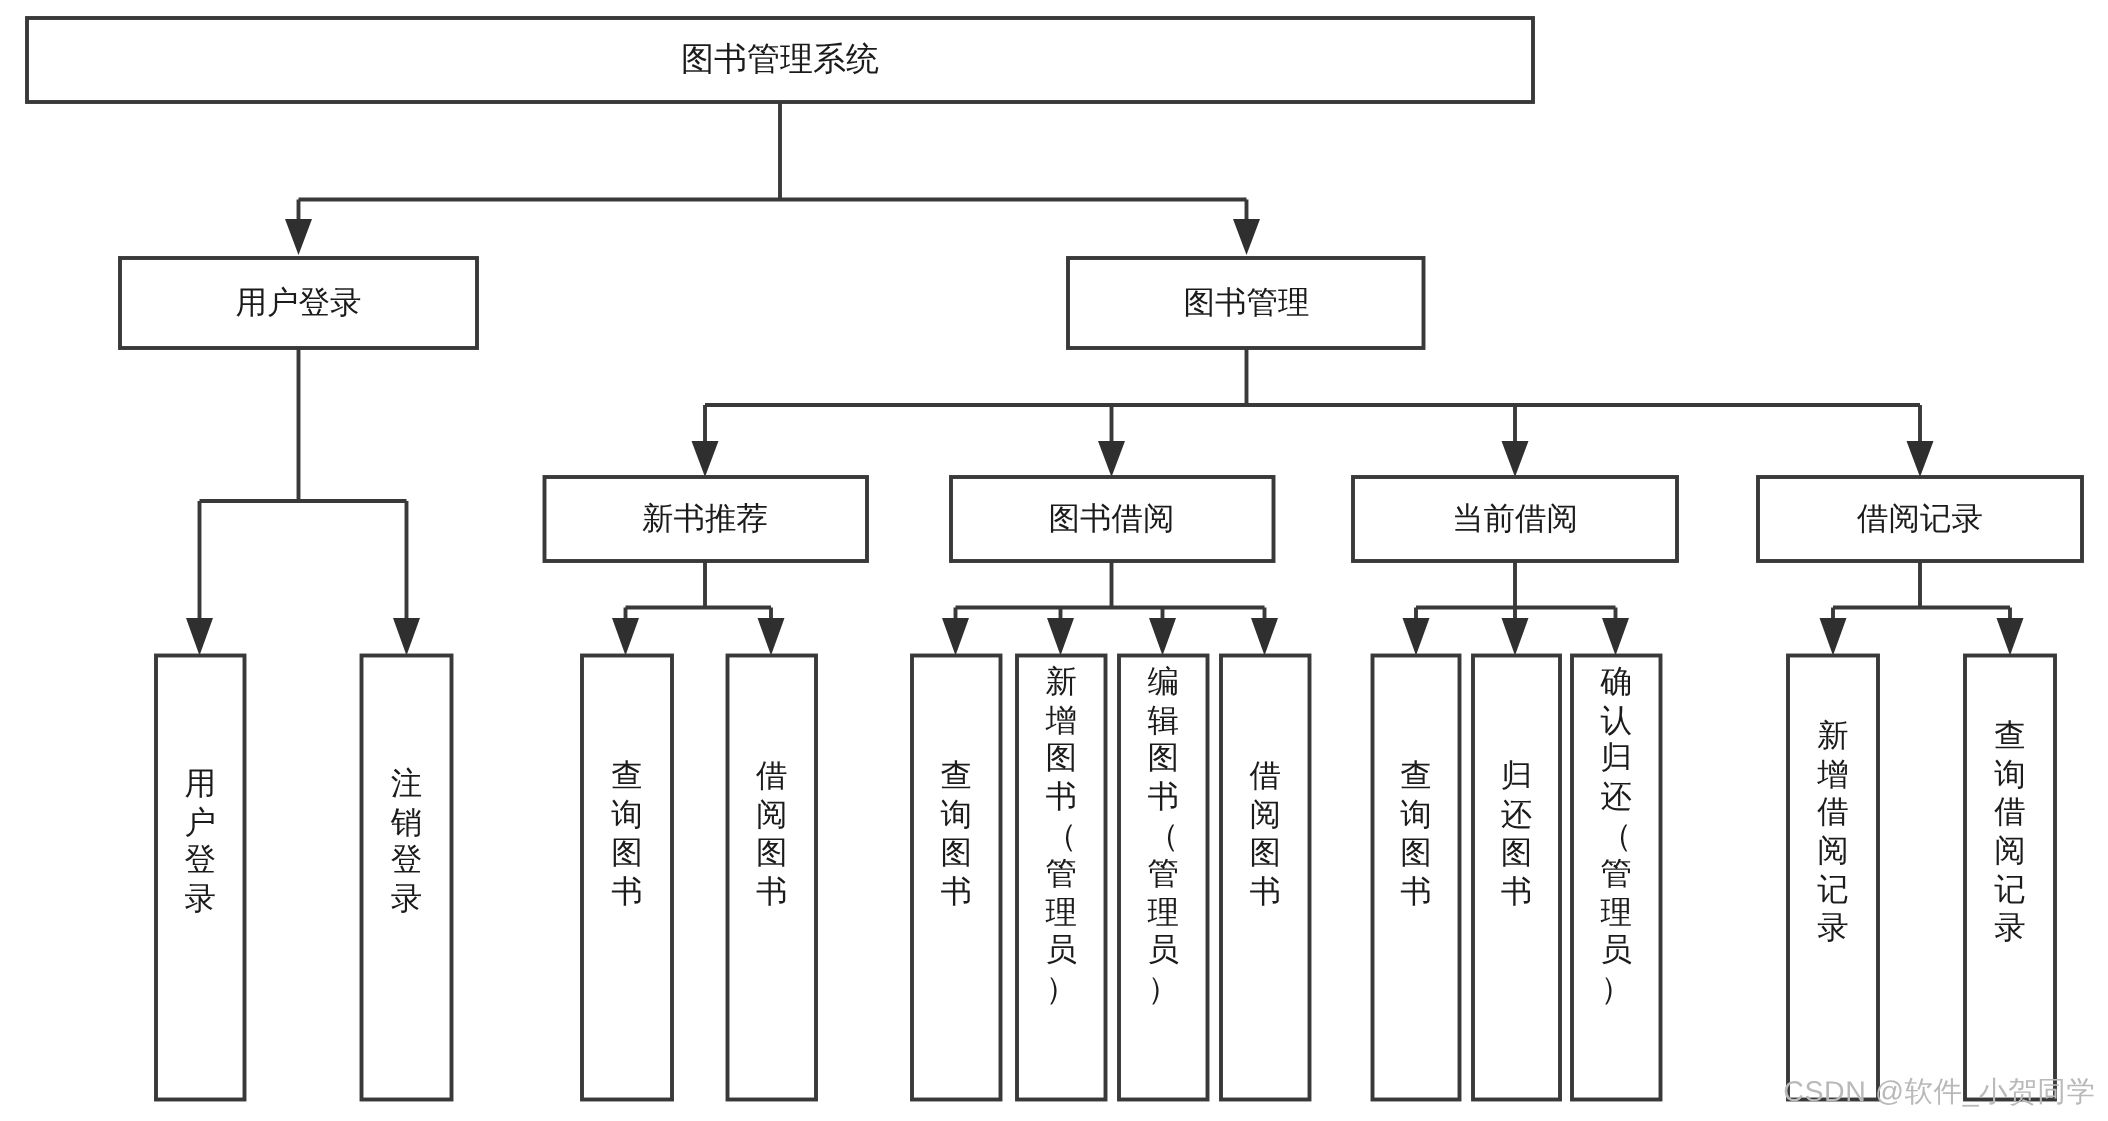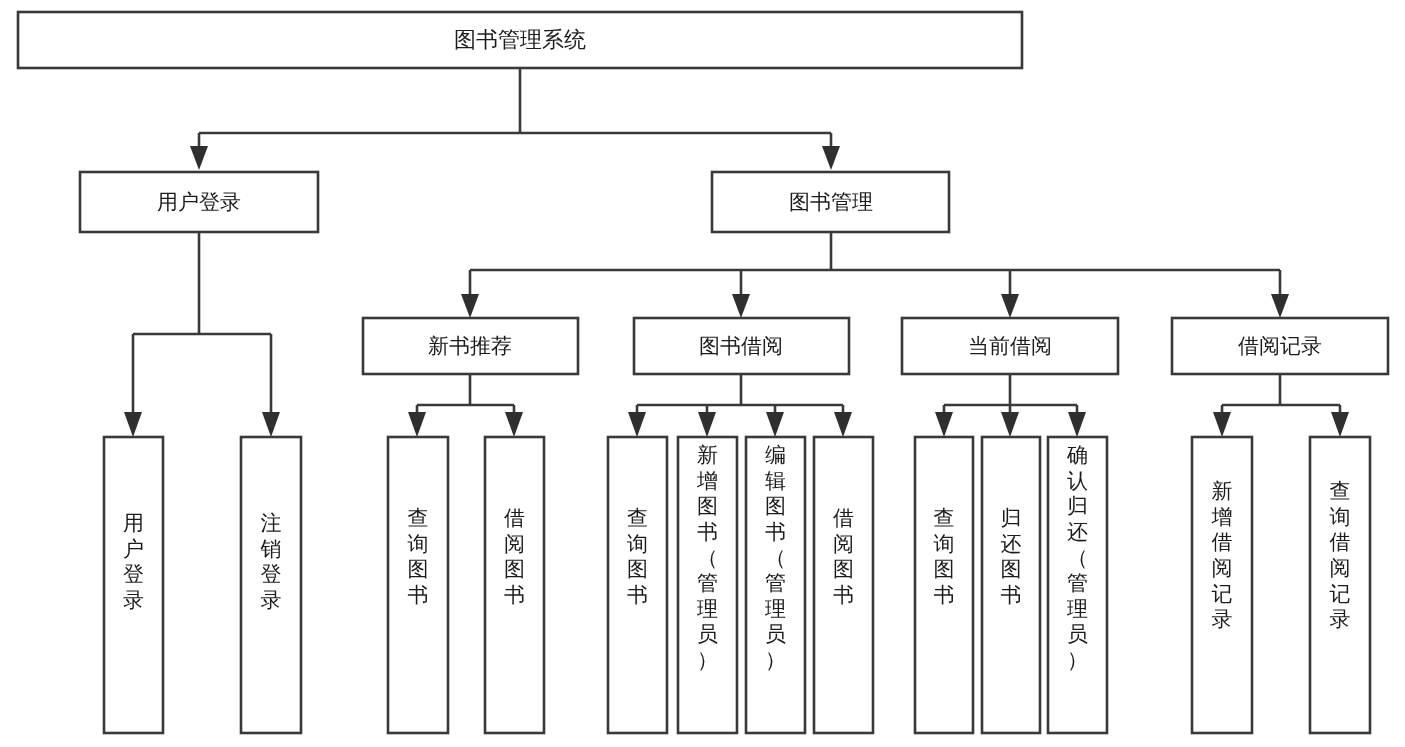--- a/index.html
+++ b/index.html
@@ -279,13 +279,14 @@
 阅
 记
 录</div>
   <div class="vlabel" style="left:1310px; top:478px; width:60px;">查
 询
 借
 阅
 记
 录</div>
 
+  <div class="watermark">CSDN @软件_小贺同学</div>
 </div>
 
 </body></html>

